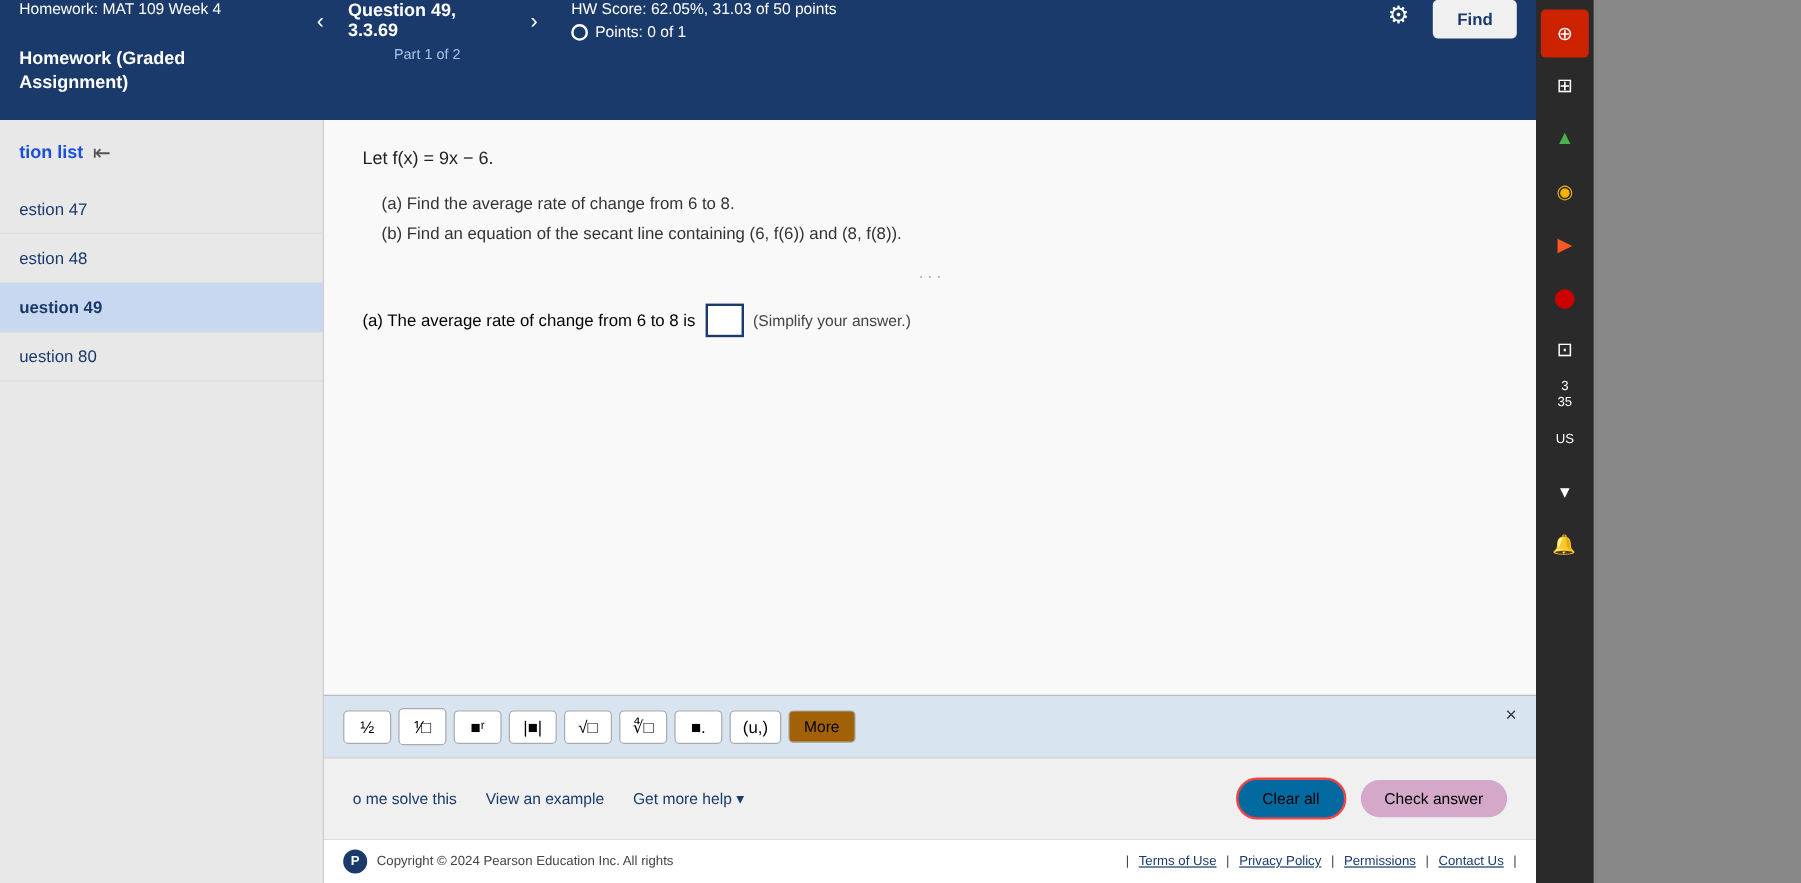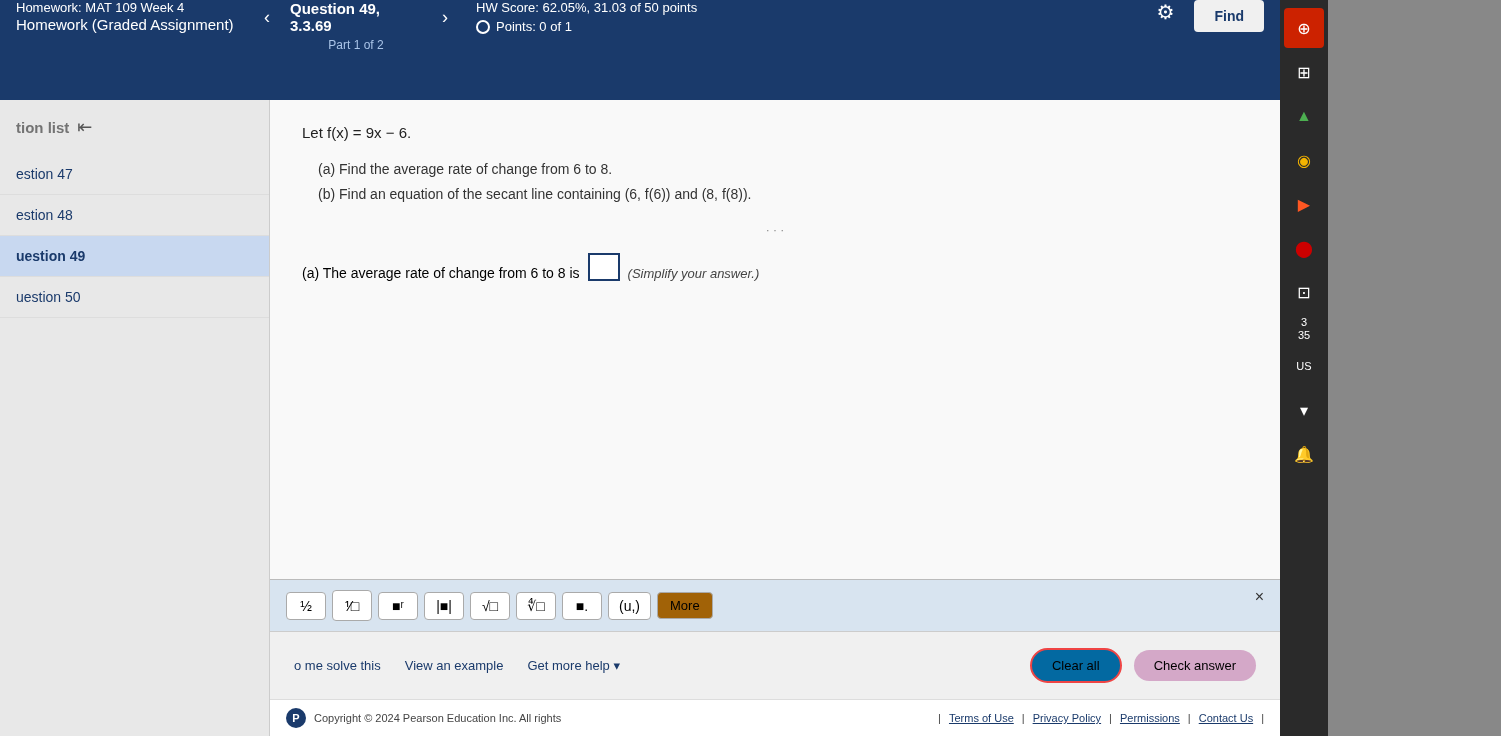--- a/index.html
+++ b/index.html
@@ -25,22 +25,23 @@
     }
     .header-title {
       flex: 0 0 220px;
     }
     .header-title .hw-label {
       font-size: 13px;
       font-weight: normal;
     }
     .header-title .hw-name {
       font-size: 15px;
-      font-weight: normal;
+      font-weight: bold;
       line-height: 1.3;
+      margin-top: 24px;
     }
     .nav-section {
       flex: 0 0 200px;
       display: flex;
       flex-direction: column;
       align-items: center;
       gap: 4px;
     }
     .nav-row {
       display: flex;
@@ -116,21 +117,21 @@
     }
     .sidebar-header {
       display: flex;
       align-items: center;
       gap: 8px;
       padding: 8px 16px 16px;
     }
     .sidebar-title {
       font-size: 15px;
       font-weight: bold;
-      color: #737373;
+      color: #1d4ed8;
     }
     .collapse-btn {
       background: none; border: none; font-size: 18px; cursor: pointer; color: #555;
     }
     .sidebar-item {
       padding: 12px 16px;
       font-size: 14px;
       color: #1a3a6b;
       cursor: pointer;
       border-bottom: 1px solid #ddd;
@@ -167,34 +168,33 @@
     }
     .divider-dots {
       text-align: center;
       margin: 16px 0;
       color: #888;
       font-size: 12px;
     }
 
     .answer-row {
       display: flex;
-      align-items: flex-end;
+      align-items: center;
       gap: 8px;
       font-size: 14px;
       margin-top: 8px;
     }
     .answer-input-box {
       width: 32px;
       height: 28px;
       border: 2px solid #1a3a6b;
       background: white;
       display: inline-block;
     }
     .simplify-note {
-      font-style: italic;
       font-size: 13px;
       color: #444;
     }
 
     
     .math-toolbar {
       background: #d8e4f0;
       padding: 10px 16px;
       display: flex;
       align-items: center;
@@ -360,21 +360,21 @@
       <div class="sidebar-item">
         <span>estion 47</span>
       </div>
       <div class="sidebar-item">
         <span>estion 48</span>
       </div>
       <div class="sidebar-item active">
         <span>uestion 49</span>
       </div>
       <div class="sidebar-item">
-        <span>uestion 50</span>
+        <span>uestion 80</span>
       </div>
     </div>
 
     <div class="main-panel">
       <div class="question-content">
         <div class="question-text">Let f(x) = 9x − 6.</div>
         <div class="question-parts">
           <div>(a)  Find the average rate of change from 6 to 8.</div>
           <div>(b)  Find an equation of the secant line containing (6, f(6)) and (8, f(8)).</div>
         </div>

